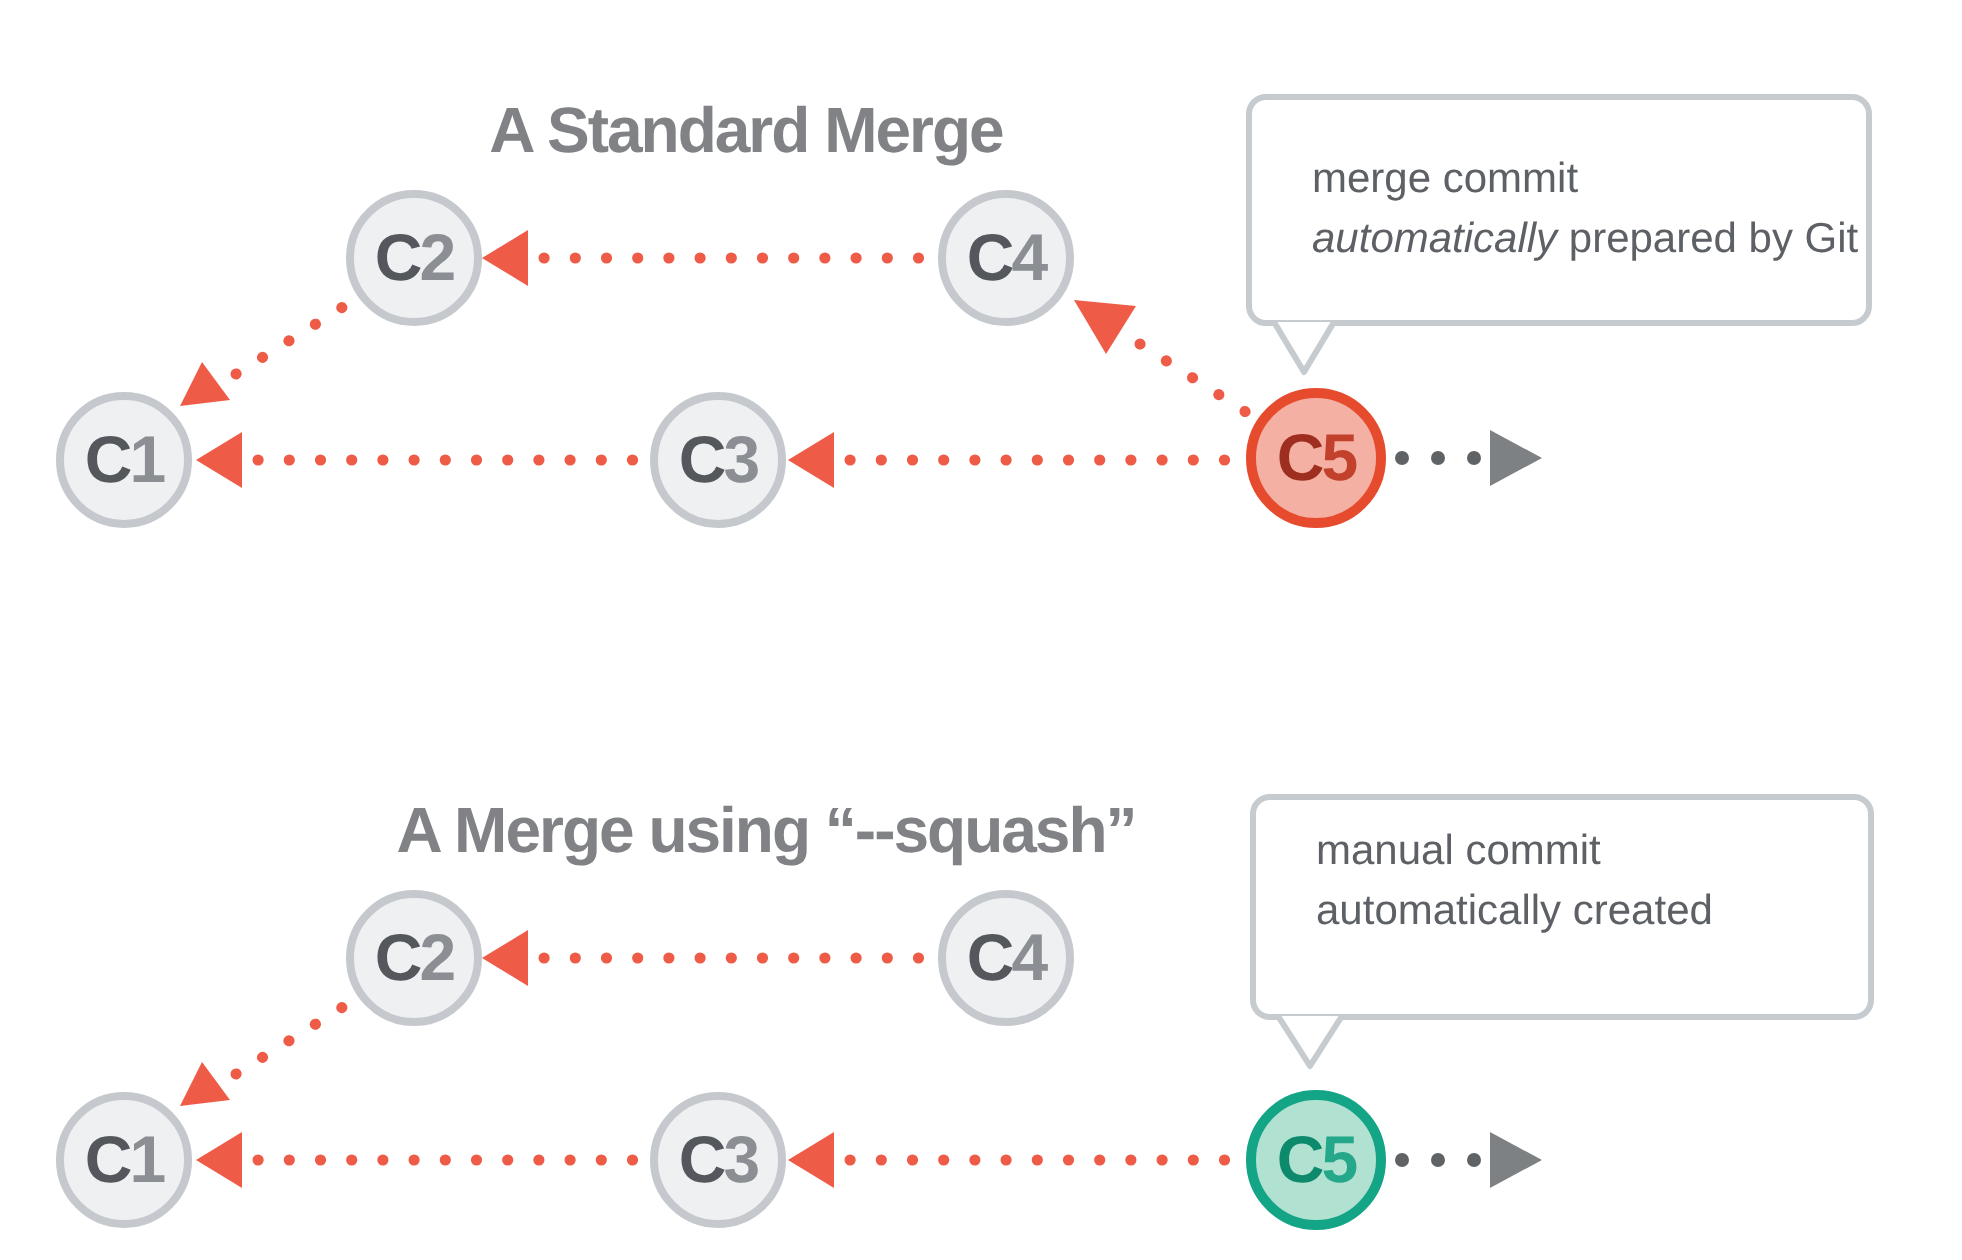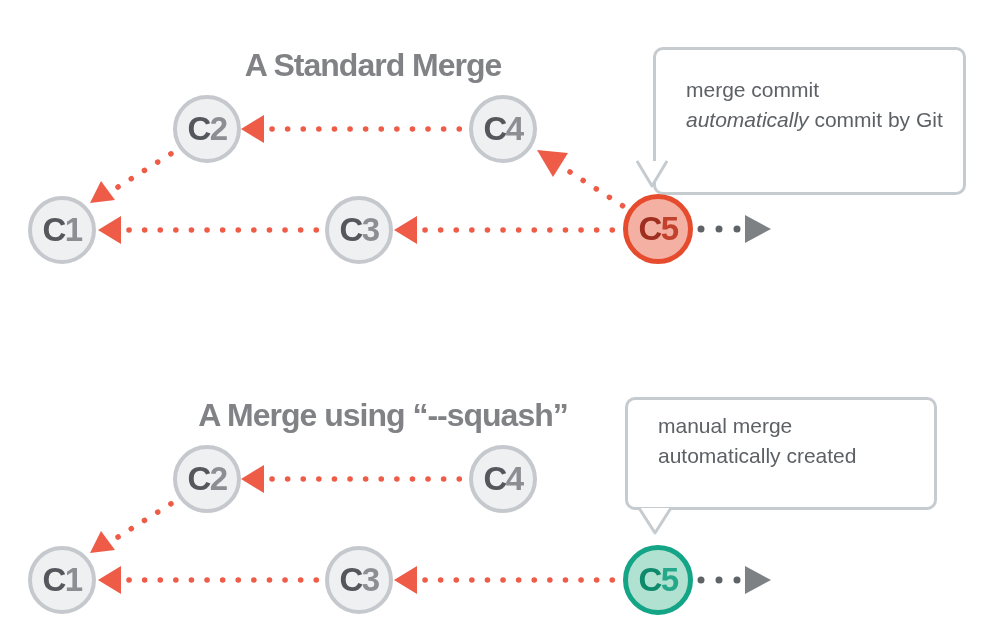--- a/index.html
+++ b/index.html
@@ -61,21 +61,21 @@
     border: 3px solid var(--bubble-border);
     border-radius: 10px;
     background: #ffffff;
     color: var(--bubble-text);
     font-size: 21px;
     line-height: 30px;
     z-index: 1;
   }
   .bubble .bl { white-space: nowrap; }
   .bubble em { font-style: italic; }
-  .b-top    { left: 653px; top: 47px;  width: 313px; height: 148px; padding: 25px 0 0 30px; }
+  .b-top    { left: 623px; top: 47px;  width: 313px; height: 116px; padding: 25px 0 0 30px; }
   .b-bottom { left: 625px; top: 397px; width: 312px; height: 113px; padding: 11px 0 0 30px; }
 
   svg.layer {
     position: absolute;
     left: 0; top: 0;
     z-index: 2;
     pointer-events: none;
   }
   .dotline {
     stroke: var(--accent-red);
@@ -96,27 +96,27 @@
 </style>
 </head>
 <body>
 
 <div class="canvas">
 
   <h2 class="title pos-t-title">A Standard Merge</h2>
 
   <div class="bubble b-top">
     <div class="bl">merge commit</div>
-    <div class="bl"><em>automatically</em><span> commit by Git</span></div>
+    <div class="bl"><em>automatically</em><span> prepared by Git</span></div>
   </div>
 
   <h2 class="title pos-b-title">A Merge using “--squash”</h2>
 
   <div class="bubble b-bottom">
-    <div class="bl">manual merge</div>
+    <div class="bl">manual commit</div>
     <div class="bl">automatically created</div>
   </div>
 
   <svg class="layer" width="981" height="630" viewBox="0 0 981 630">
 
     <g>
       <line class="dotline" x1="272" y1="129" x2="464" y2="129"></line>
       <polygon class="arrowhead" points="241,129 264,115 264,143"></polygon>
     </g>
 

